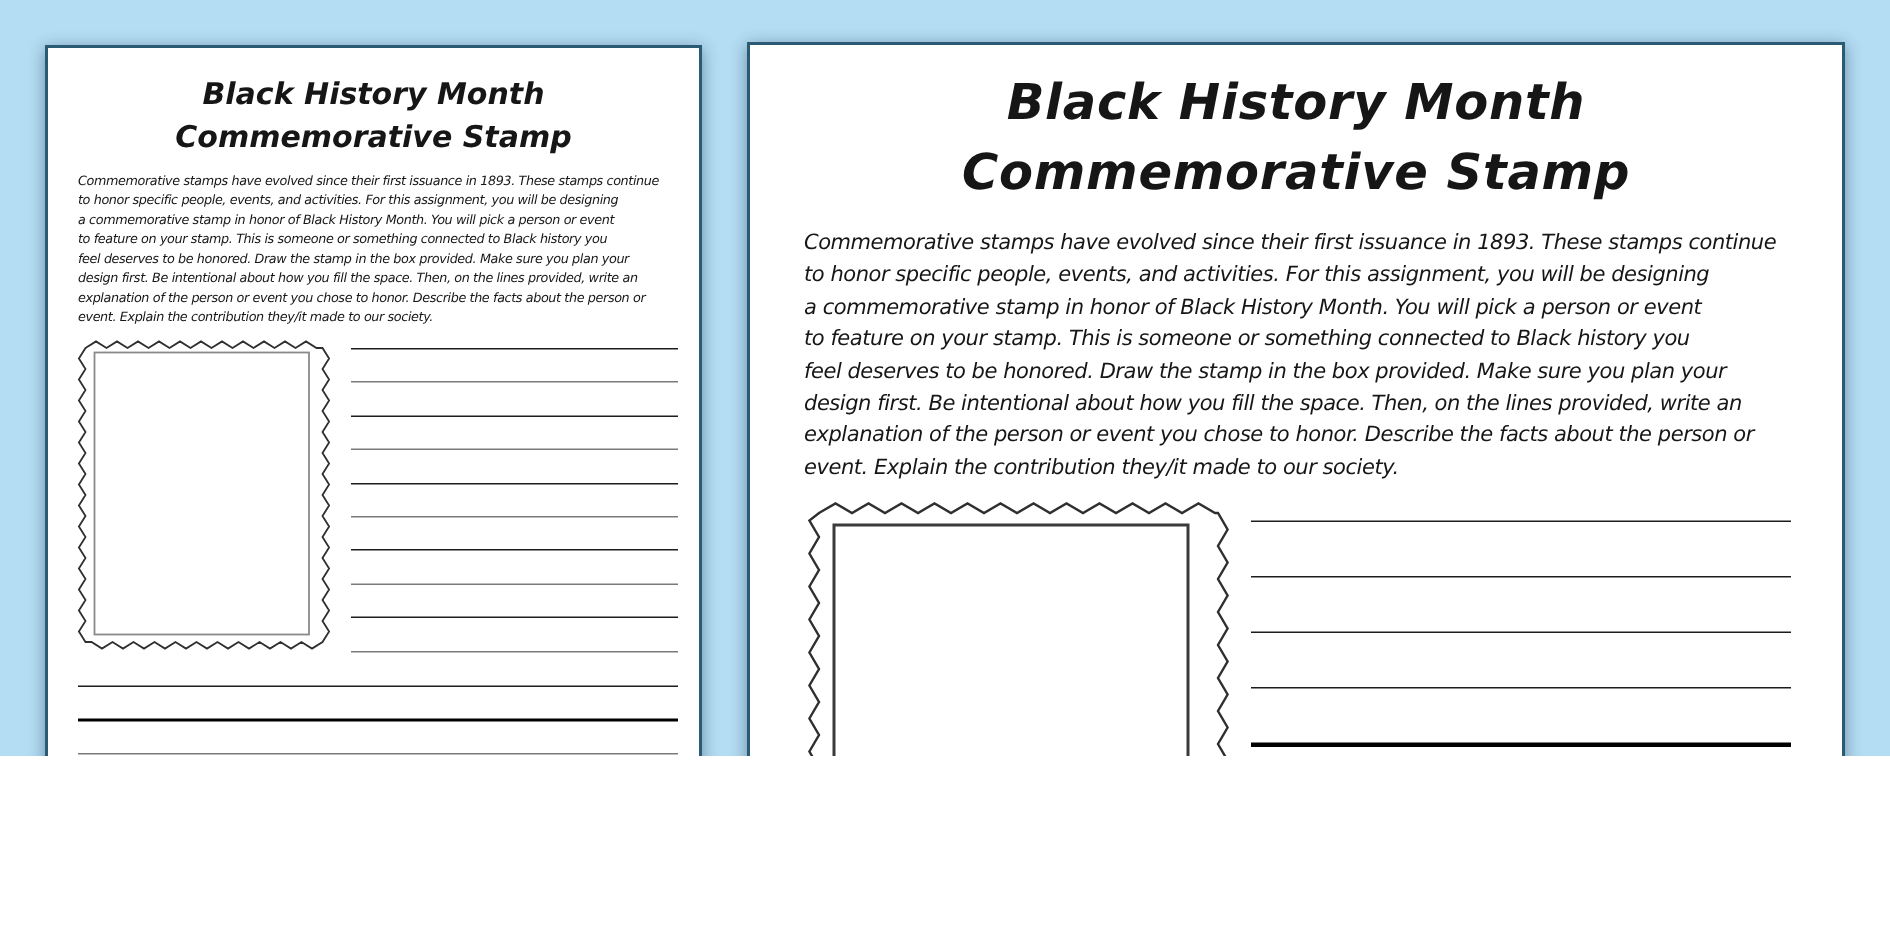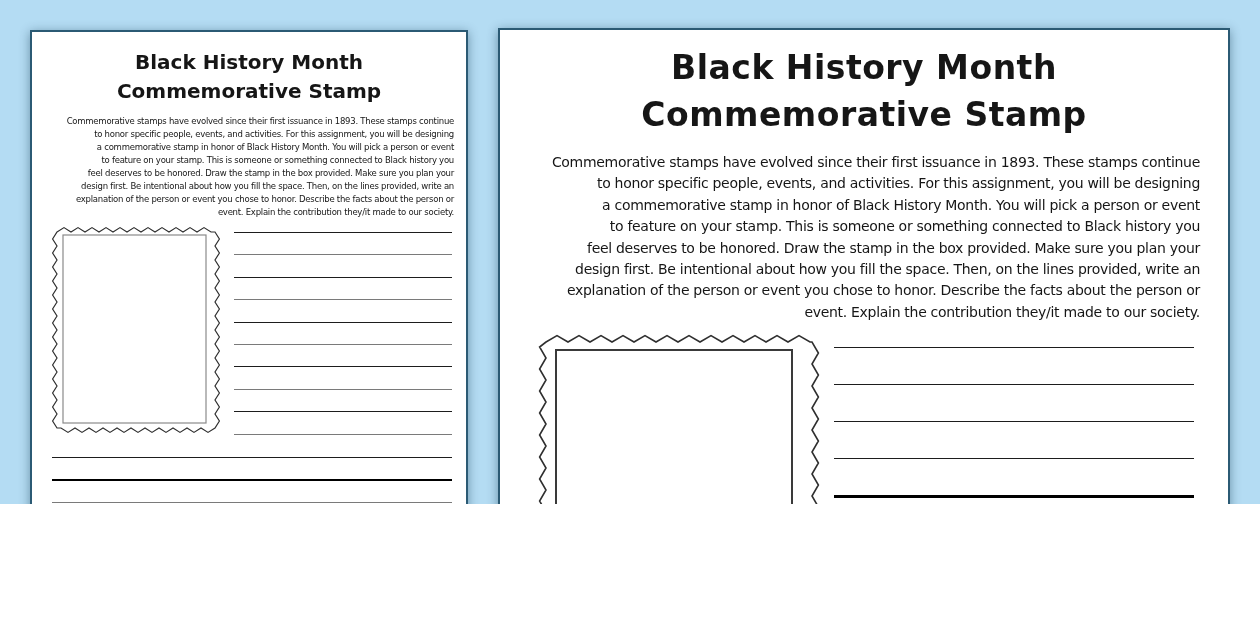--- a/index.html
+++ b/index.html
@@ -1,28 +1,28 @@
 <!DOCTYPE html>
 <html style="--background: #b4dcf3; --page: #ffffff; --ink: #161616; --page-edge: #2b5a74;"><head>
 <meta charset="utf-8">
 <style>
   html,body{margin:0;padding:0;}
   body{width:1260px;height:630px;overflow:hidden;font-family:"DejaVu Sans",sans-serif;}
-  .stage{position:relative;width:1260px;height:504px;overflow:hidden;background:var(--background,#b4dcf3);}
+  .stage{position:relative;width:1260px;height:504px;overflow:hidden;background:var(--background,#b4dcf3);font-style:italic;}
   .page{position:absolute;background:var(--page,#fff);box-sizing:border-box;
         border:2px solid var(--page-edge,#2b5a74);box-shadow:0 2px 10px rgba(15,50,75,.45);
         color:var(--ink,#161616);}
   .page-small{left:30px;top:30px;width:438px;height:570px;}
   .page-zoom{left:498px;top:28px;width:732px;height:650px;overflow:hidden;}
 
   .title{position:absolute;left:0;right:0;text-align:center;font-weight:bold;letter-spacing:0;}
   .t-small{top:16px;font-size:20px;line-height:29px;}
   .t-zoom{top:14px;font-size:33px;line-height:47px;letter-spacing:.5px;}
 
-  .para{position:absolute;text-align:right;}
+  .para{position:absolute;}
   .para-small{left:20px;top:83px;width:402px;}
   .para-small .para-line{font-size:8.5px;line-height:13px;letter-spacing:-.25px;white-space:nowrap;}
   .para-zoom{left:36px;top:122px;width:664px;}
   .para-zoom .para-line{font-size:14px;line-height:21.4px;letter-spacing:-.3px;white-space:nowrap;}
 
   .stamp{position:absolute;overflow:visible;}
   .stamp-small{left:20px;top:195px;}
   .stamp-zoom{left:39px;top:305px;}
 
   .lines{position:absolute;display:flex;flex-direction:column;}

